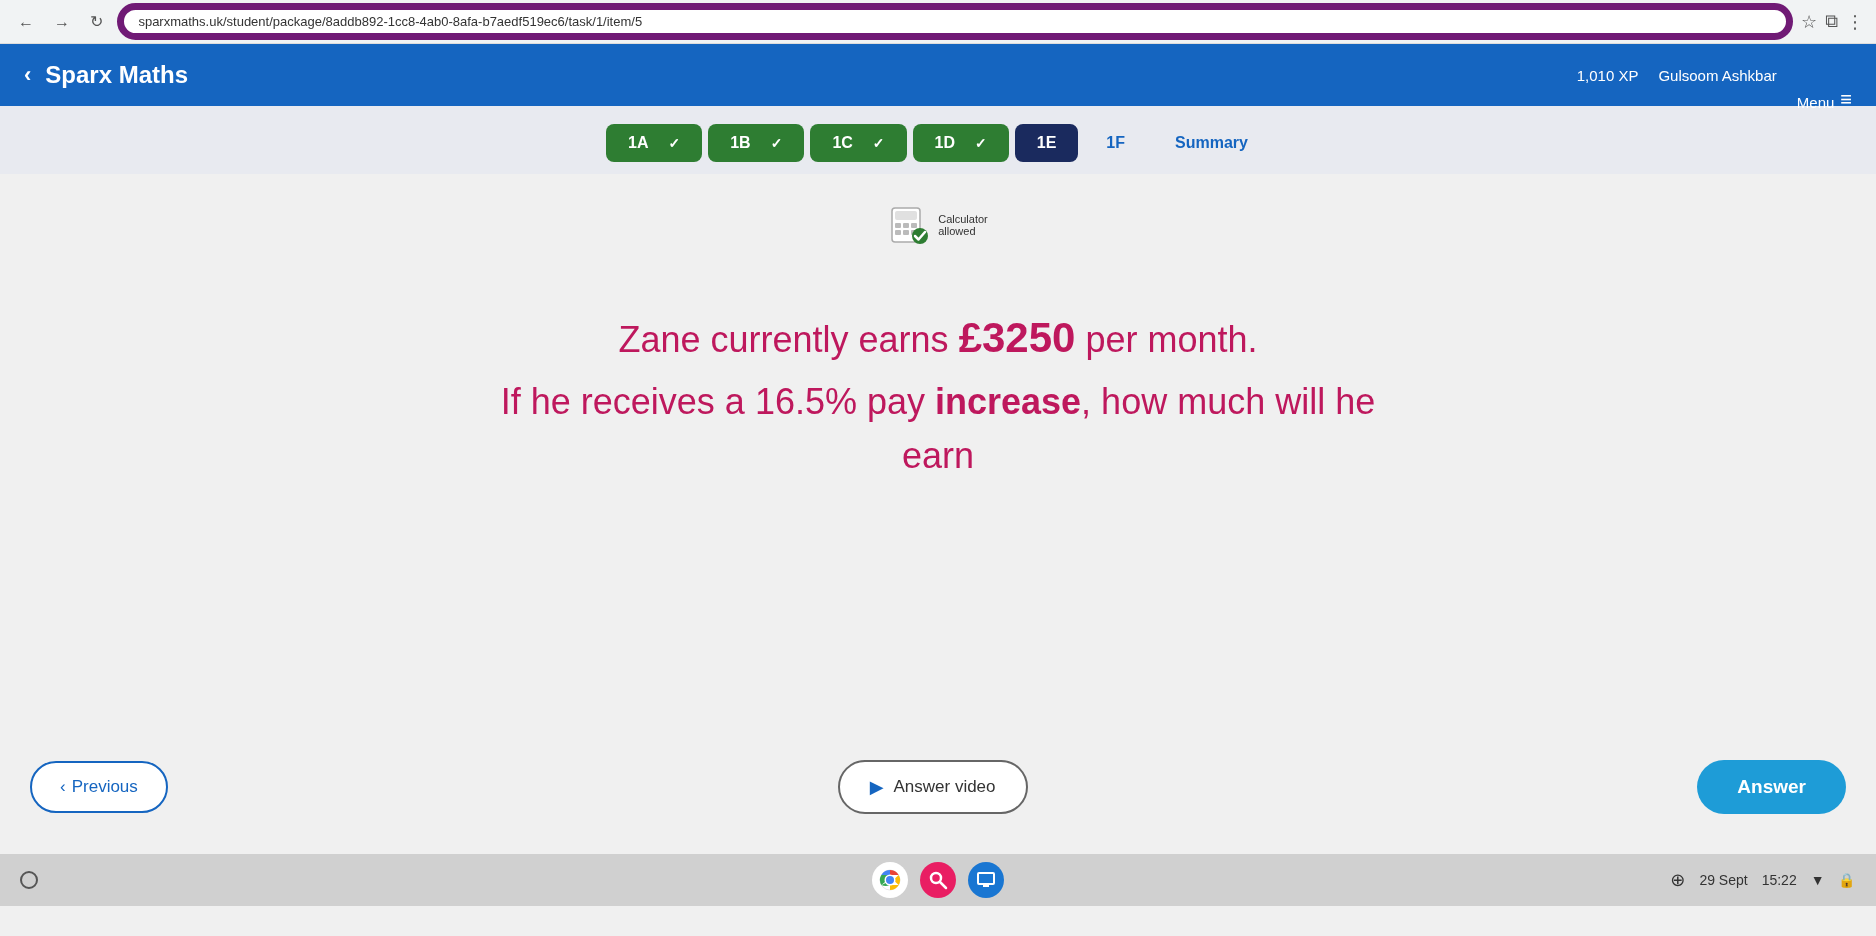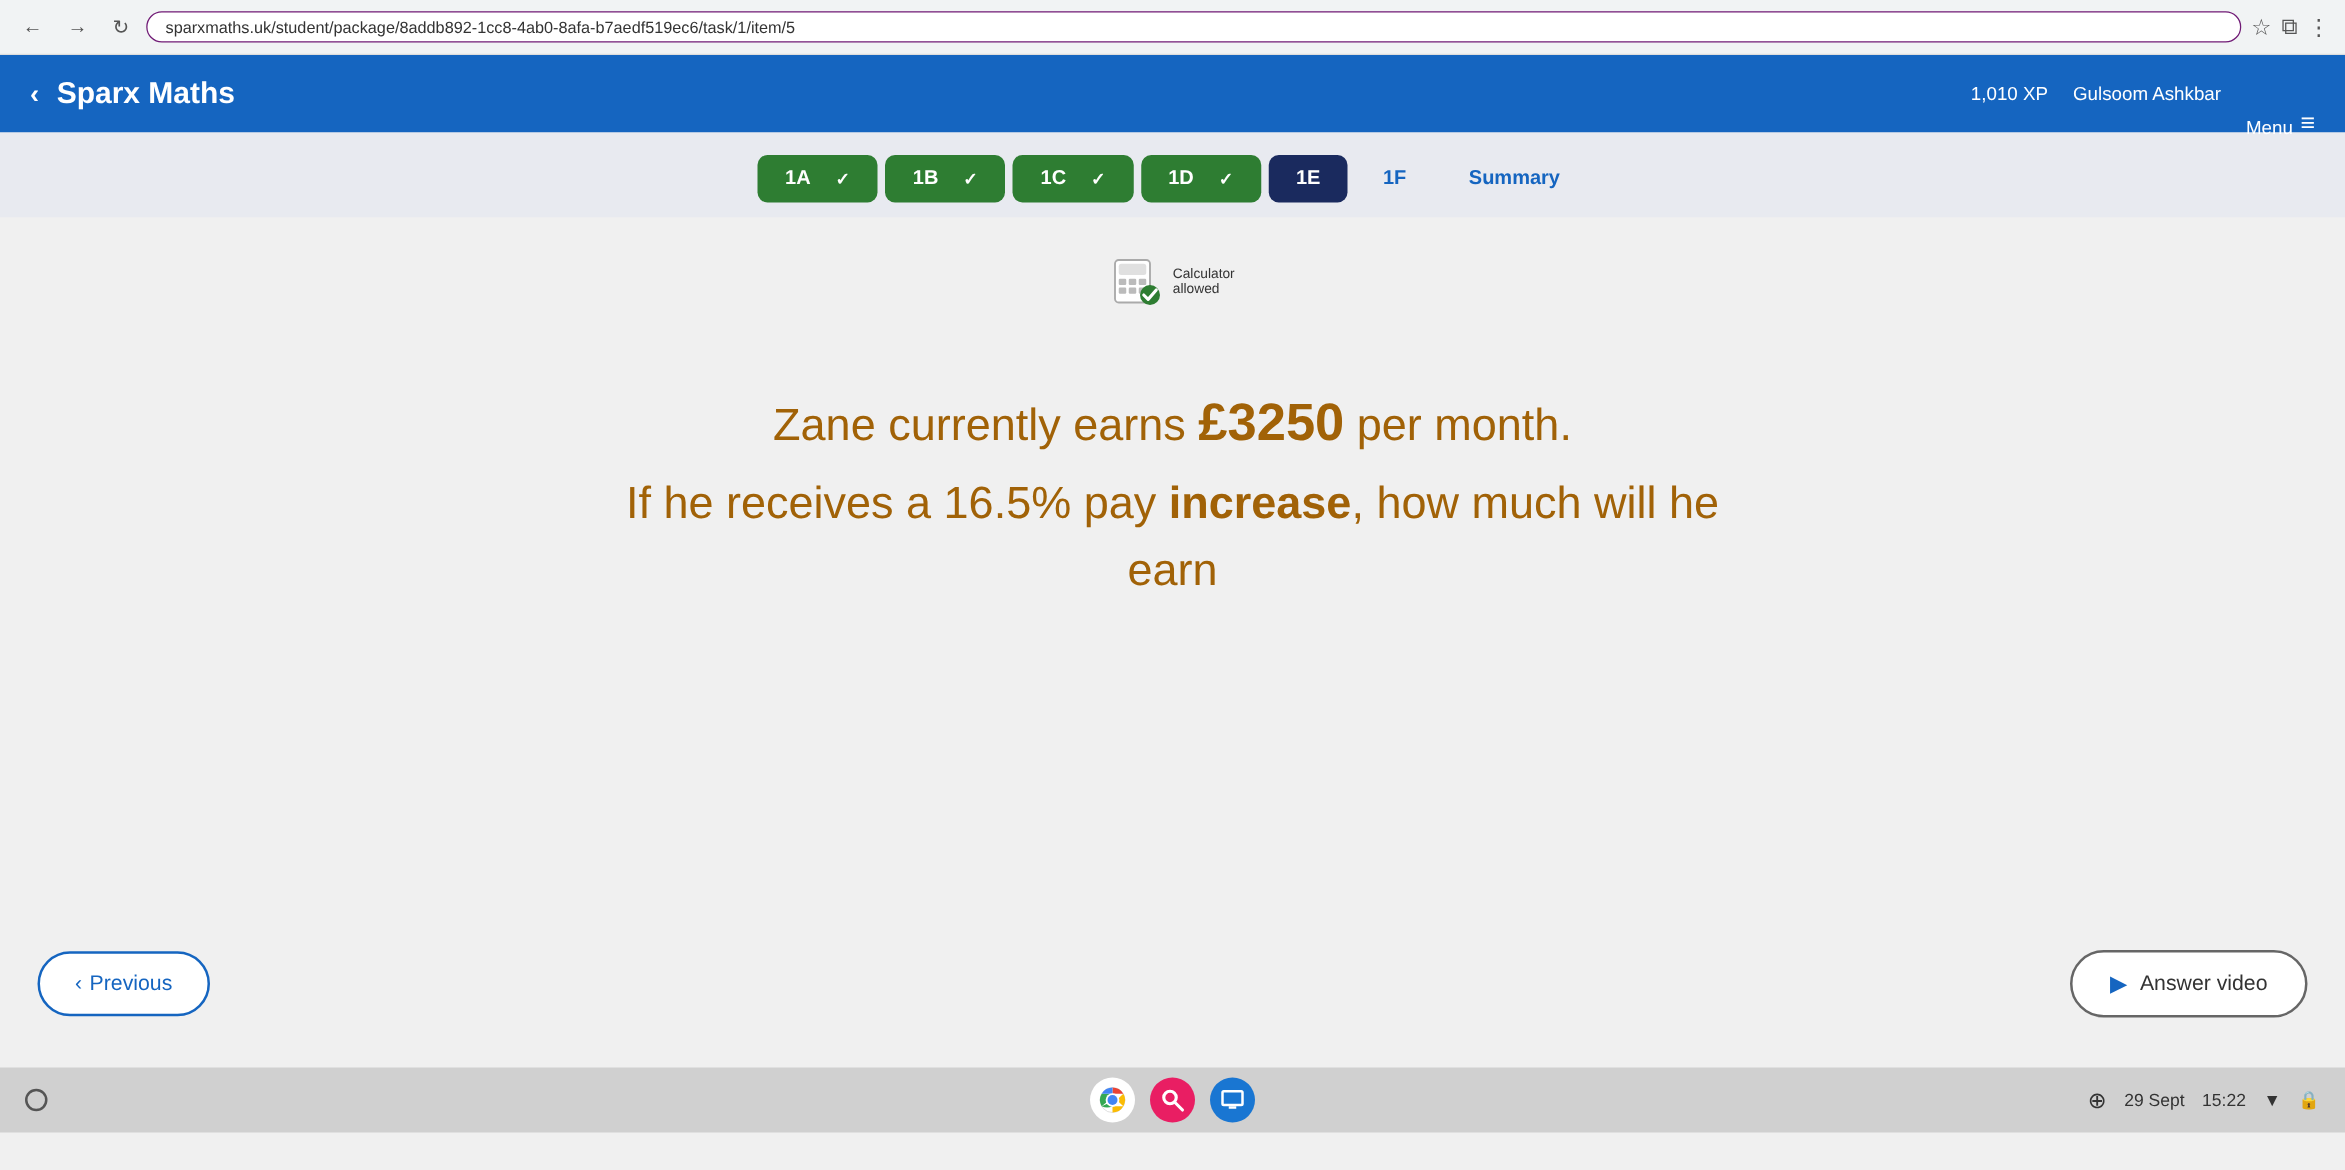--- a/index.html
+++ b/index.html
@@ -25,21 +25,21 @@
       background: none;
       border: none;
       cursor: pointer;
       font-size: 16px;
       color: #555;
       padding: 4px 6px;
     }
     .browser-url-bar {
       flex: 1;
       background: white;
-      border: 1px solid #701a75;
+      border: 7px solid #701a75;
       border-radius: 20px;
       padding: 4px 14px;
       font-size: 13px;
       color: #333;
       display: flex;
       align-items: center;
       gap: 6px;
     }
     .browser-url-text {
       font-size: 13px;
@@ -178,21 +178,21 @@
       display: flex;
       align-items: center;
       gap: 8px;
       color: #333;
       font-size: 11px;
     }
 
     
     .question-area {
       text-align: center;
-      color: #a16207;
+      color: #be185d;
       margin-bottom: 80px;
       max-width: 900px;
     }
     .question-line {
       font-size: 36px;
       line-height: 1.5;
       margin-bottom: 6px;
     }
     .bold-text { font-weight: 800; }
     .large-num { font-size: 42px; font-weight: 600; }
@@ -391,20 +391,23 @@
   </div>
 
   <div class="bottom-bar">
     <button class="prev-btn">
       <span>‹</span>
       <span> Previous</span>
     </button>
     <button class="watch-video-btn">
       <span class="video-icon">▶</span>
       <span>Answer video</span>
+    </button>
+    <button class="answer-btn">
+      <span>Answer</span>
     </button>
   </div>
 
 </div>
 
 <div class="taskbar" style="position:relative;">
   <div class="taskbar-left">
     <span class="taskbar-circle"></span>
   </div>
   <div class="taskbar-center">

